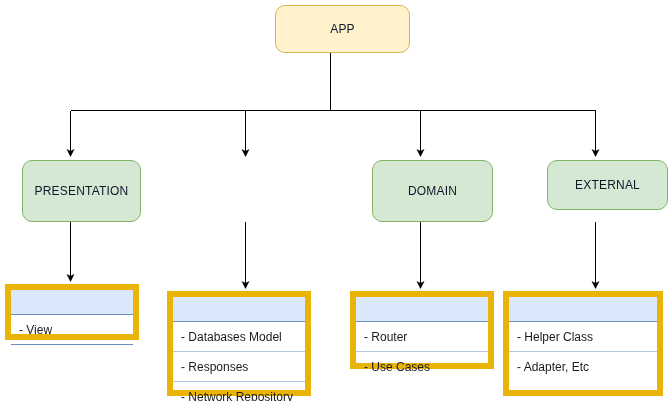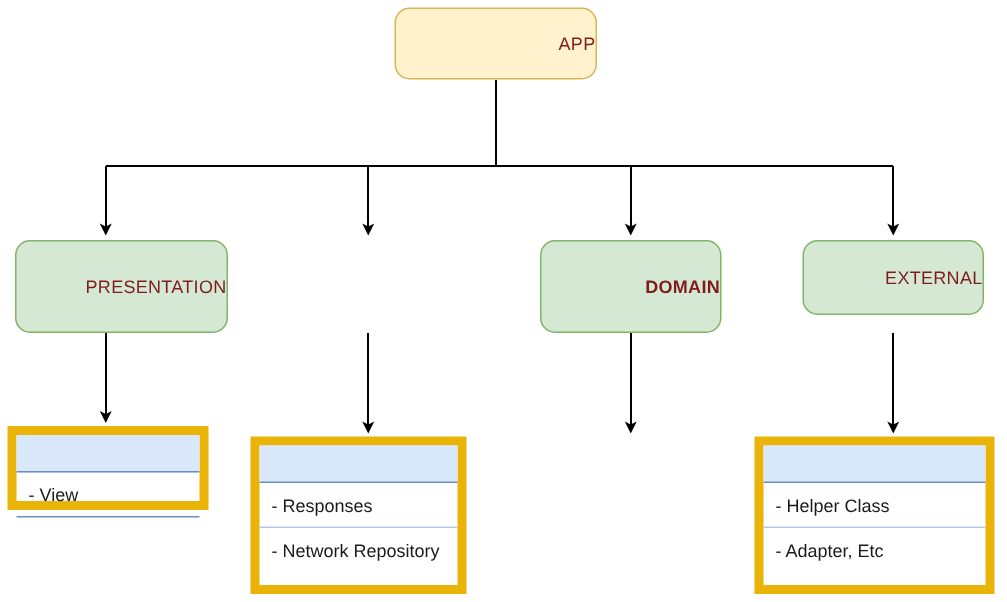--- a/index.html
+++ b/index.html
@@ -13,23 +13,24 @@
 
   
   #wires{position:absolute;left:0;top:0;width:671px;height:401px;}
 
   
   .node{
     position:absolute;
     box-sizing:border-box;
     border-radius:10px;
     border:1px solid #999;
-    display:flex;align-items:center;justify-content:flex-end;
-    font-size:12px;color:#7f1d1d;letter-spacing:.2px;
+    display:flex;align-items:center;justify-content:center;
+    font-size:12px;color:#0f172a;letter-spacing:.2px;
     text-align:center;
+    margin-left:12px;
   }
   .node.app{background:#fff2cc;border-color:#d6b656;}
   .node.layer{background:#d5e8d4;border-color:#82b366;}
 
   
   .list{
     position:absolute;
     box-sizing:border-box;
     border:6px solid #eab308;
     background:#ffffff;
@@ -78,44 +79,50 @@
       <path d="M245.5,222 L245.5,285" marker-end="url(#arrow)"></path>
       <path d="M420.5,222 L420.5,285" marker-end="url(#arrow)"></path>
       <path d="M595.5,222 L595.5,285" marker-end="url(#arrow)"></path>
     </g>
   </svg>
 
   <div class="node app" style="left:263px;top:5px;width:135px;height:48px;">
     <span>APP</span>
   </div>
 
-  <div class="node layer" style="left:10px;top:160px;width:142px;height:62px;">
+  <div class="node layer" style="left:10px;top:160px;width:119px;height:62px;">
     <span>PRESENTATION</span>
   </div>
 
 
-  <div class="node layer" style="left:360px;top:160px;width:121px;height:62px;font-weight:bold;">
+  <div class="node layer" style="left:360px;top:160px;width:121px;height:62px;">
     <span>DOMAIN</span>
   </div>
 
   <div class="node layer" style="left:535px;top:160px;width:121px;height:50px;">
     <span>EXTERNAL</span>
   </div>
 
   <div class="list thin" style="left:5px;top:284px;width:134px;height:56px;">
     <div class="hdr"></div>
     <div class="row">- View</div>
   </div>
 
   <div class="list" style="left:167px;top:291px;width:144px;height:105px;">
     <div class="hdr"></div>
+    <div class="row">- Databases Model</div>
     <div class="row">- Responses</div>
     <div class="row">- Network Repository</div>
   </div>
 
+  <div class="list" style="left:350px;top:291px;width:144px;height:78px;">
+    <div class="hdr"></div>
+    <div class="row">- Router</div>
+    <div class="row">- Use Cases</div>
+  </div>
 
   <div class="list" style="left:503px;top:291px;width:160px;height:105px;">
     <div class="hdr"></div>
     <div class="row">- Helper Class</div>
     <div class="row">- Adapter, Etc</div>
   </div>
 
 </div>
 
 </body></html>

